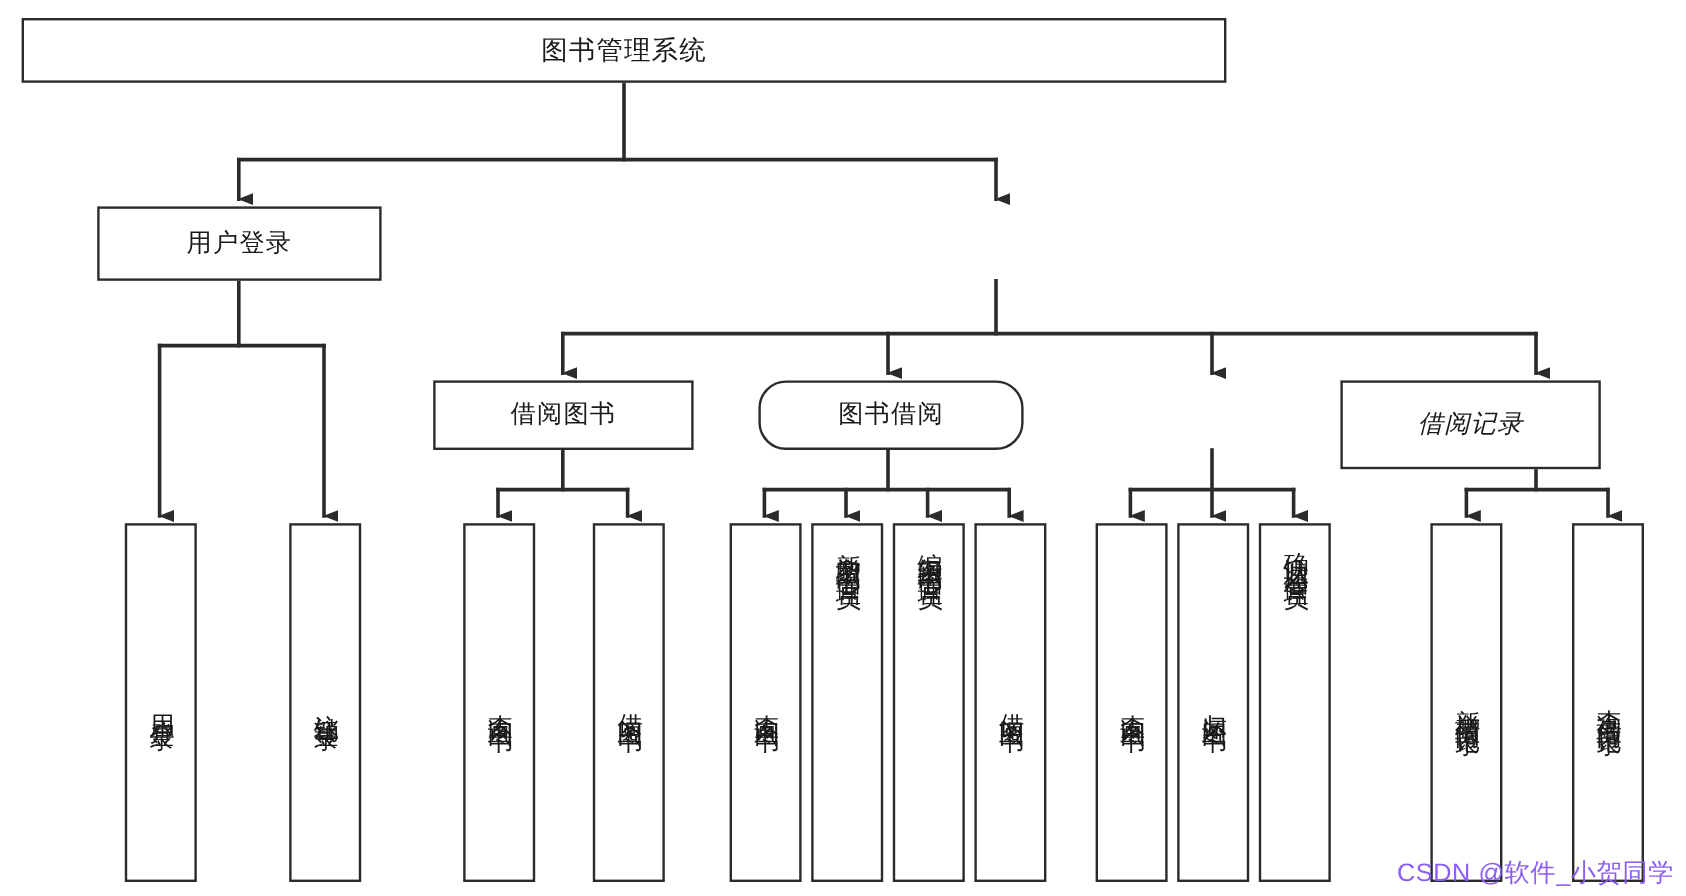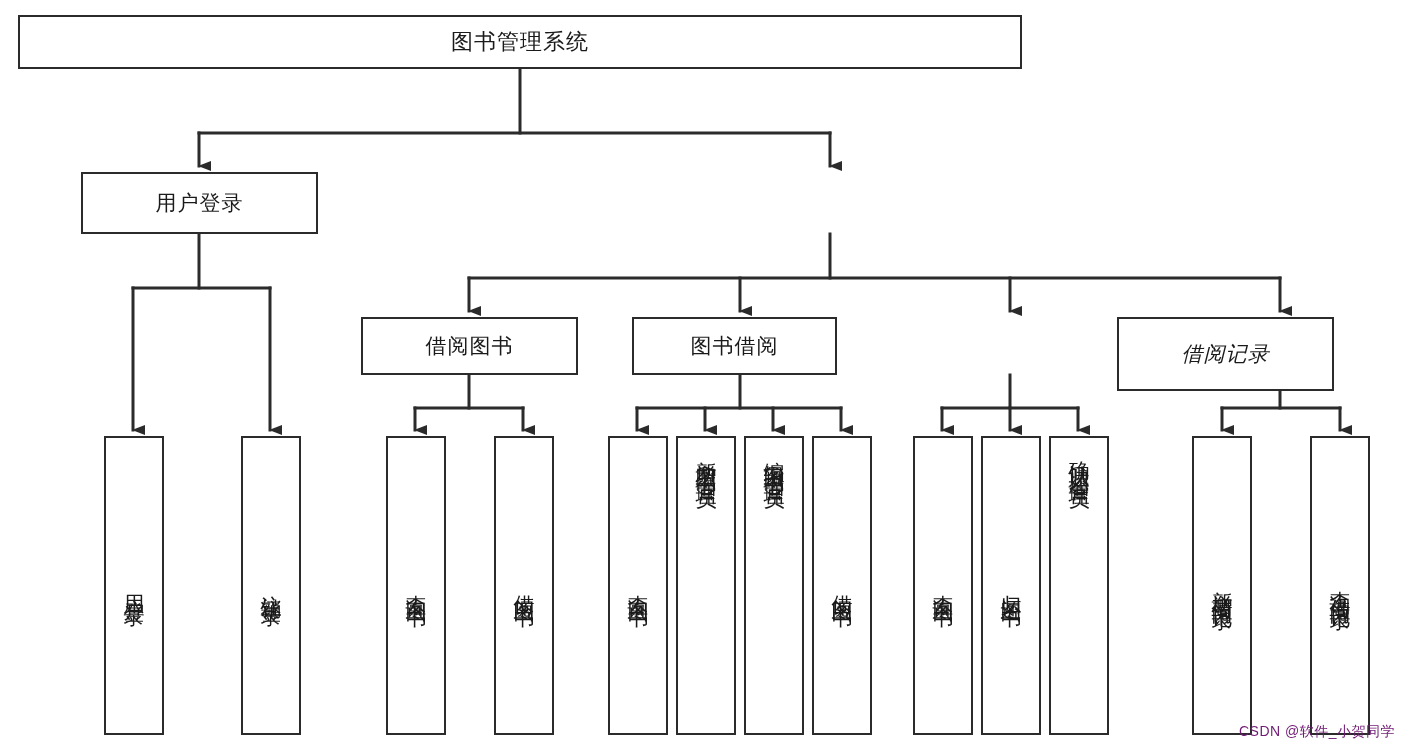--- a/index.html
+++ b/index.html
@@ -49,22 +49,22 @@
     line-height:1.05;
     white-space:nowrap;
     display:block;
   }
   .vert.topalign .vlabel{ margin-top:6px; }
   .vert.midalign{ align-items:center; }
   .watermark{
     position:absolute;
     right:10px;
     bottom:6px;
-    font-size:14px;
-    color:#701a75;
+    font-size:21px;
+    color:#8b5cf6;
     letter-spacing:0.5px;
     white-space:nowrap;
     user-select:none;
   }
 </style>
 </head>
 <body>
 
 <div id="canvas">
 
@@ -122,21 +122,21 @@
     <span>图书管理系统</span>
   </div>
 
   <div class="node horiz" style="left:81px;top:172px;width:237px;height:62px;">
     <span>用户登录</span>
   </div>
 
   <div class="node horiz" style="left:361px;top:317px;width:217px;height:58px;">
     <span>借阅图书</span>
   </div>
-  <div class="node horiz" style="left:632px;top:317px;width:205px;height:58px;">
+  <div class="node horiz" style="left:632px;top:317px;width:221px;height:58px;border-radius:23px;">
     <span>图书借阅</span>
   </div>
   <div class="node horiz" style="left:1117px;top:317px;width:217px;height:74px;font-style:italic;">
     <span>借阅记录</span>
   </div>
 
   <div class="node vert midalign" style="left:104px;top:436px;width:60px;height:299px;">
     <span class="vlabel">用户登录</span>
   </div>
   <div class="node vert midalign" style="left:241px;top:436px;width:60px;height:299px;">

